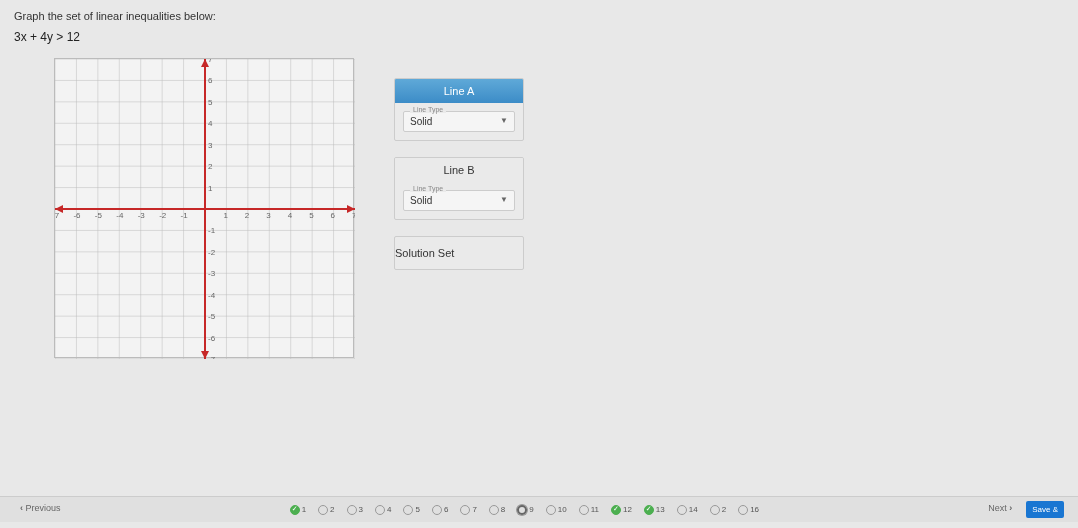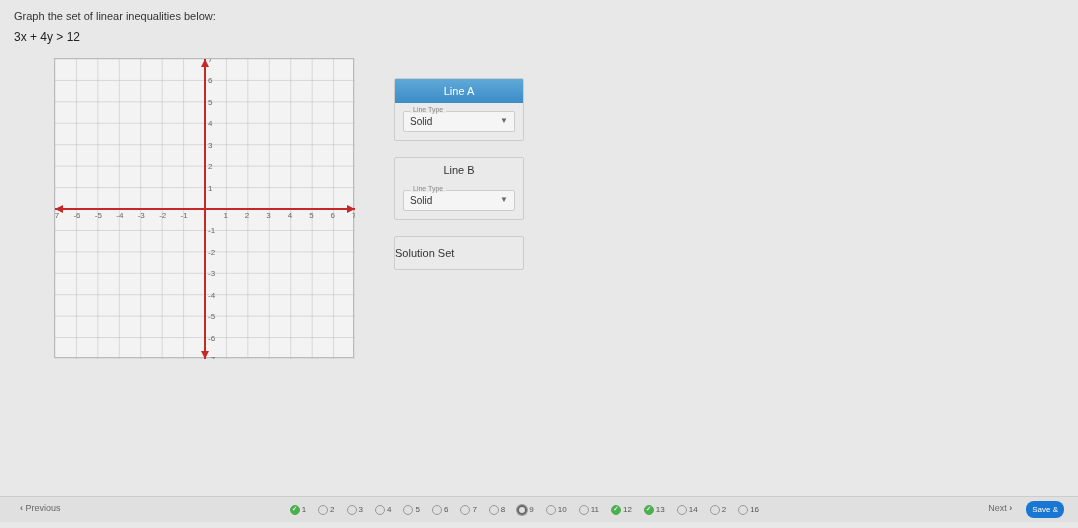--- a/index.html
+++ b/index.html
@@ -27,21 +27,21 @@
 .prev{font-size:9px;color:#666;cursor:pointer;padding:2px 6px;white-space:nowrap}
 .prev::before{content:"‹ ";font-weight:bold}
 .pager{display:flex;gap:12px;flex:1;justify-content:center;align-items:center}
 .pg{display:flex;align-items:center;gap:2px;font-size:8px;color:#555;cursor:pointer}
 .ind{width:10px;height:10px;border-radius:50%;border:1.5px solid #999;display:inline-block}
 .ind.done{background:#4caf50;border-color:#4caf50;position:relative}
 .ind.done::after{content:"✓";color:#fff;font-size:7px;position:absolute;left:1px;top:-1px}
 .ind.current{border:2px solid #666;box-shadow:0 0 0 1px #999}
 .next{font-size:9px;color:#666;cursor:pointer;padding:2px 6px;white-space:nowrap}
 .next::after{content:" ›";font-weight:bold}
-.save{background:#1976d2;color:#fff;font-size:8px;padding:4px 6px;border-radius:8px;cursor:pointer;white-space:nowrap}
+.save{background:#1976d2;color:#fff;font-size:8px;padding:4px 6px;border-radius:2px;cursor:pointer;white-space:nowrap}
 </style>
 </head>
 <body>
 
 <div class="page">
   <div class="sub">Graph the set of linear inequalities below:</div>
   <div class="eq">3x + 4y &gt; 12</div>
 
   <div class="content">
     <div class="graph">

